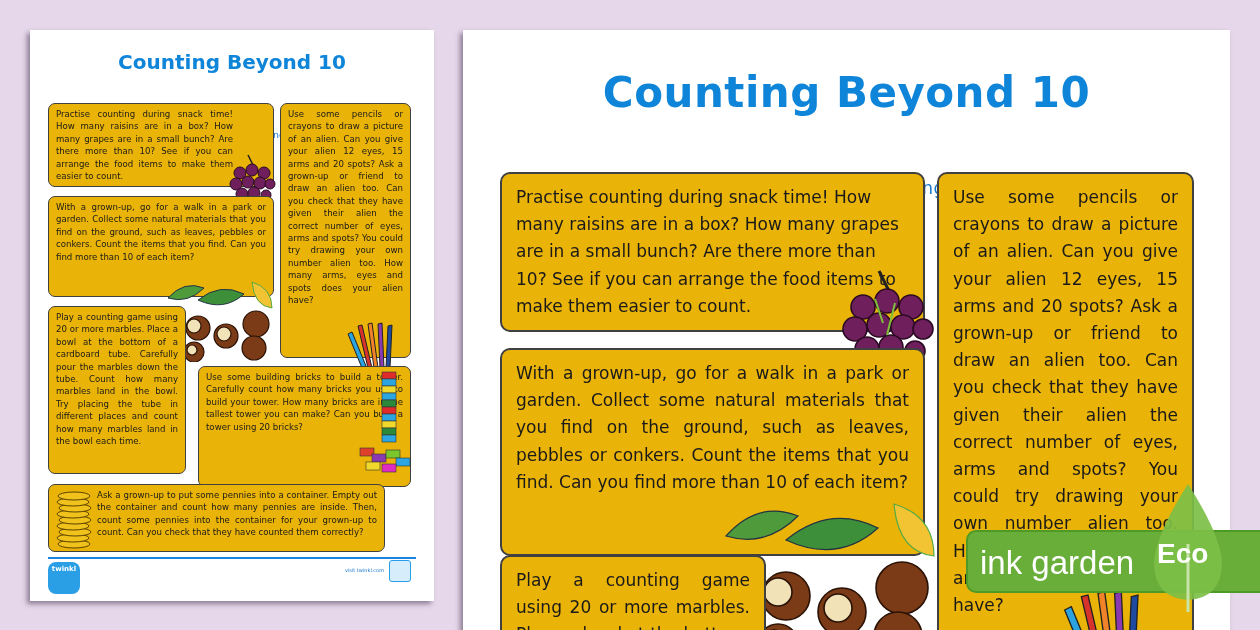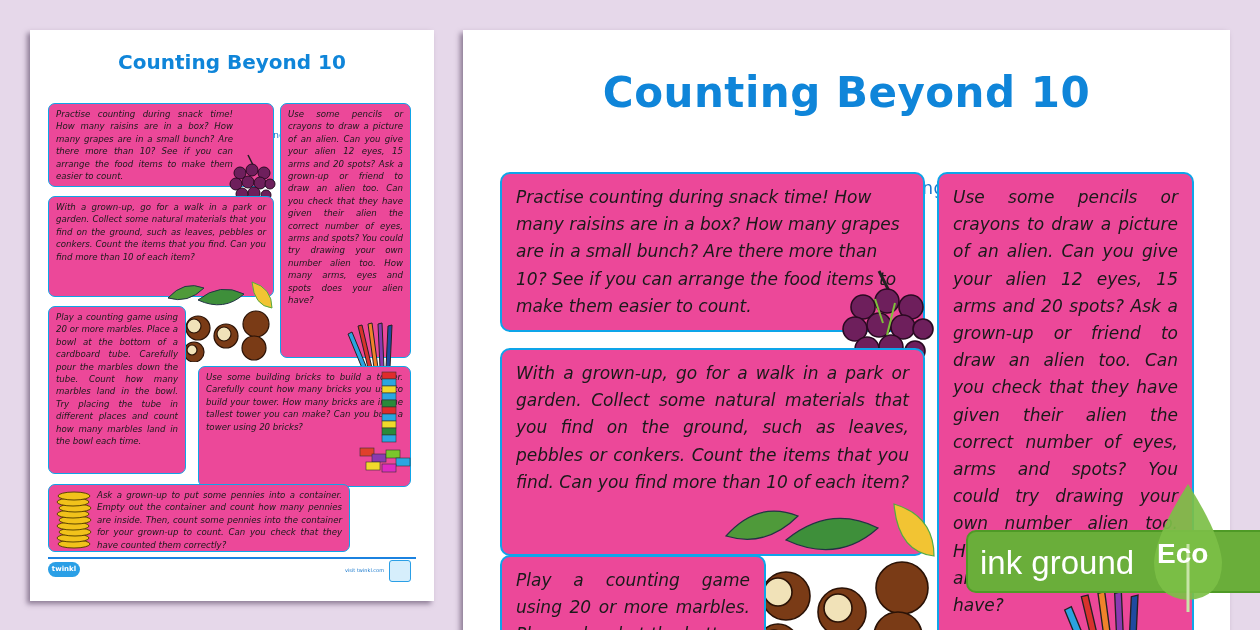--- a/index.html
+++ b/index.html
@@ -3,21 +3,21 @@
 <meta charset="utf-8">
 <style>
   * { box-sizing: border-box; margin: 0; padding: 0; }
   html, body { width: 1260px; height: 630px; overflow: hidden; }
   body { background: #e6d8ea; font-family: "DejaVu Sans", sans-serif; position: relative; color: #222; }
   .page { position: absolute; background: #fff; box-shadow: -3px 3px 5px rgba(70,50,80,0.55); overflow: hidden; }
   .thumb { left: 30px; top: 30px; width: 404px; height: 571px; }
   .big { left: 463px; top: 30px; width: 767px; height: 610px; }
   .title { position: absolute; left: 0; right: 0; text-align: center; color: #0f85d9; font-weight: bold; }
   .subtitle { position: absolute; left: 0; right: 0; text-align: center; color: #1576cc; margin-top: 48px; }
-  .box { position: absolute; border: 2px solid #0ea5e9; border-radius: 10px; background: #ec4899; color: #1a1a1a; font-style: italic; }
+  .box { position: absolute; border: 2px solid #404040; border-radius: 10px; background: #eab308; color: #1a1a1a; }
   .box p { text-align: justify; }
   
   .thumb .title { top: 20px; font-size: 20px; }
   .thumb .subtitle { top: 51px; font-size: 9.5px; }
   .thumb .box { border-width: 1.5px; border-radius: 7px; padding: 4px 7px; font-size: 8.6px; line-height: 12.4px; }
   .thumb p { font-size: 8.6px; }
   
   .big .title { top: 38px; font-size: 42px; letter-spacing: 0.5px; }
   .big .subtitle { top: 100px; font-size: 17px; letter-spacing: 0.3px; }
   .big .box { padding: 10px 14px; font-size: 17px; line-height: 27.2px; }
@@ -109,39 +109,39 @@
         <rect x="26" y="65" width="14" height="7" fill="#2ba6e0"></rect>
       <rect x="4" y="78" width="14" height="8" fill="#e0402b"></rect>
         <rect x="16" y="84" width="14" height="8" fill="#8a3ab0"></rect>
       <rect x="30" y="80" width="14" height="8" fill="#7ac72b"></rect>
         <rect x="40" y="88" width="14" height="8" fill="#2ba6e0"></rect>
       <rect x="10" y="92" width="14" height="8" fill="#f0d92b"></rect>
         <rect x="26" y="94" width="14" height="8" fill="#e02bc0"></rect>
     </g>
   </svg>
 
-  <div class="box" style="left:18px;top:454px;width:302px;height:68px;padding-left:48px;">
+  <div class="box" style="left:18px;top:454px;width:337px;height:68px;padding-left:48px;">
     <p>Ask a grown-up to put some pennies into a container. Empty out the container and count how many pennies are inside. Then, count some pennies into the container for your grown-up to count. Can you check that they have counted them correctly?</p>
   </div>
   <svg class="icon-abs" style="left:24px;top:460px" width="40" height="60" viewBox="0 0 40 60">
     <g fill="#f1c21b" stroke="#5a4300" stroke-width="1">
       <ellipse cx="20" cy="54" rx="16" ry="4"></ellipse>
         <ellipse cx="19" cy="48" rx="16" ry="4"></ellipse>
         <ellipse cx="21" cy="42" rx="16" ry="4"></ellipse>
       <ellipse cx="19" cy="36" rx="16" ry="4"></ellipse>
         <ellipse cx="21" cy="30" rx="16" ry="4"></ellipse>
         <ellipse cx="19" cy="24" rx="16" ry="4"></ellipse>
       <ellipse cx="21" cy="18" rx="16" ry="4"></ellipse>
         <ellipse cx="19" cy="12" rx="16" ry="4"></ellipse>
         <ellipse cx="20" cy="6" rx="16" ry="4"></ellipse>
     </g>
   </svg>
 
   <div class="footer-line" style="top:527px;"></div>
-  <div class="logo" style="left:18px;top:532px;width:32px;height:15px;font-size:7px;line-height:15px;">twinkl</div>
+  <div class="logo" style="left:18px;top:532px;width:32px;height:32px;font-size:7px;line-height:15px;">twinkl</div>
   <div style="position:absolute;left:315px;top:537px;font-size:5px;color:#1576cc;">visit twinkl.com</div>
   <div style="position:absolute;left:359px;top:530px;width:22px;height:22px;border:1px solid #2a9fe6;border-radius:3px;background:#d6eefc;"></div>
 </div>
 
 <div class="page big">
   <div class="title">Counting Beyond 10</div>
   <div class="subtitle">Home Learning Challenges</div>
 
   <div class="box" style="left:37px;top:142px;width:425px;height:160px;padding-right:14px;">
     <p style="text-align:left;">Practise counting during snack time! How many raisins are in a box? How many grapes are in a small bunch? Are there more than 10? See if you can arrange the food items to make them easier to count.</p>
@@ -196,19 +196,19 @@
         <circle cx="28" cy="72" r="5" fill="#f1e2b8"></circle>
     </g>
   </svg>
 
   <div class="box" style="left:37px;top:525px;width:266px;height:120px;">
     <p>Play a counting game using 20 or more marbles. Place a bowl at the bottom</p>
   </div>
 </div>
 
 <div class="eco">
-  <span class="eco-label">ink ground</span>
+  <span class="eco-label">ink garden</span>
 </div>
 <svg class="icon-abs" style="left:1148px;top:482px" width="80" height="132" viewBox="0 0 80 132">
   <path d="M40 2 Q8 52 6 80 Q6 116 40 118 Q74 116 74 80 Q72 52 40 2Z" fill="#7cbf47" opacity="0.92"></path>
   <line x1="40" y1="62" x2="40" y2="130" stroke="#c8e4a8" stroke-width="3"></line>
 </svg>
 <span class="eco-badge">Eco</span>
 
 </body></html>

